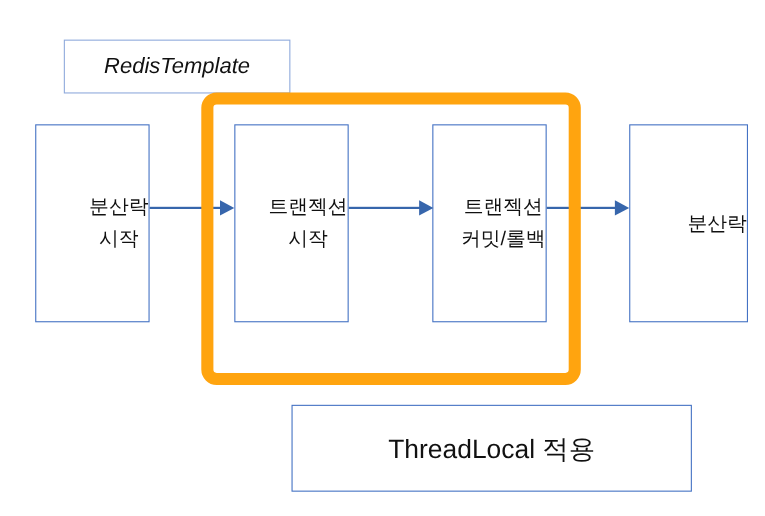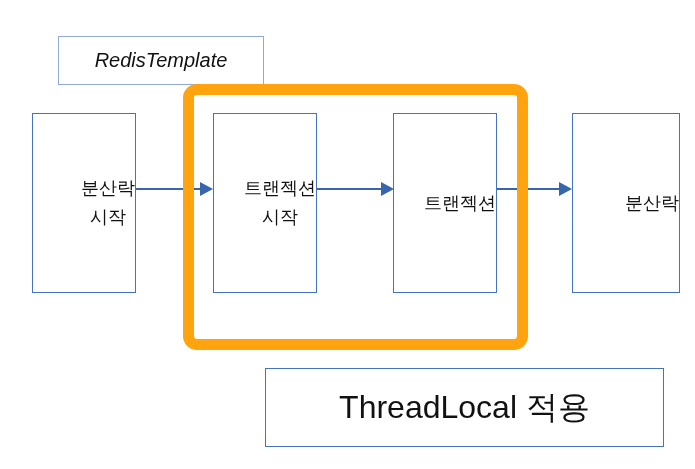--- a/index.html
+++ b/index.html
@@ -87,28 +87,28 @@
   .a1-line { left: 136px; width: 65px; }
   .a1-head { left: 200px; }
   .a2-line { left: 317px; width: 65px; }
   .a2-head { left: 381px; }
   .a3-line { left: 497px; width: 63px; }
   .a3-head { left: 559px; }
   
   .label-box-bottom {
     position: absolute;
     left: 265px; top: 368px;
-    width: 399px; height: 79px;
+    width: 364px; height: 79px;
     border: 1.5px solid #4472C4;
     background: #ffffff;
     box-sizing: border-box;
     display: flex;
     align-items: center;
     justify-content: center;
-    font-size: 32px;
+    font-size: 24px;
     color: #111111;
     z-index: 2;
   }
 </style>
 </head>
 <body>
 
 <div class="canvas">
 
   <div class="label-box-top">
@@ -131,20 +131,21 @@
       <span>시작</span>
     </div>
   </div>
 
   <div class="arrow-line a2-line"></div>
   <div class="arrow-head a2-head"></div>
 
   <div class="flow-box n3">
     <div class="box-text">
       <span>트랜젝션</span>
+      <span>커밋/롤백</span>
     </div>
   </div>
 
   <div class="arrow-line a3-line"></div>
   <div class="arrow-head a3-head"></div>
 
   <div class="flow-box n4">
     <div class="box-text">
       <span>분산락</span>
     </div>

